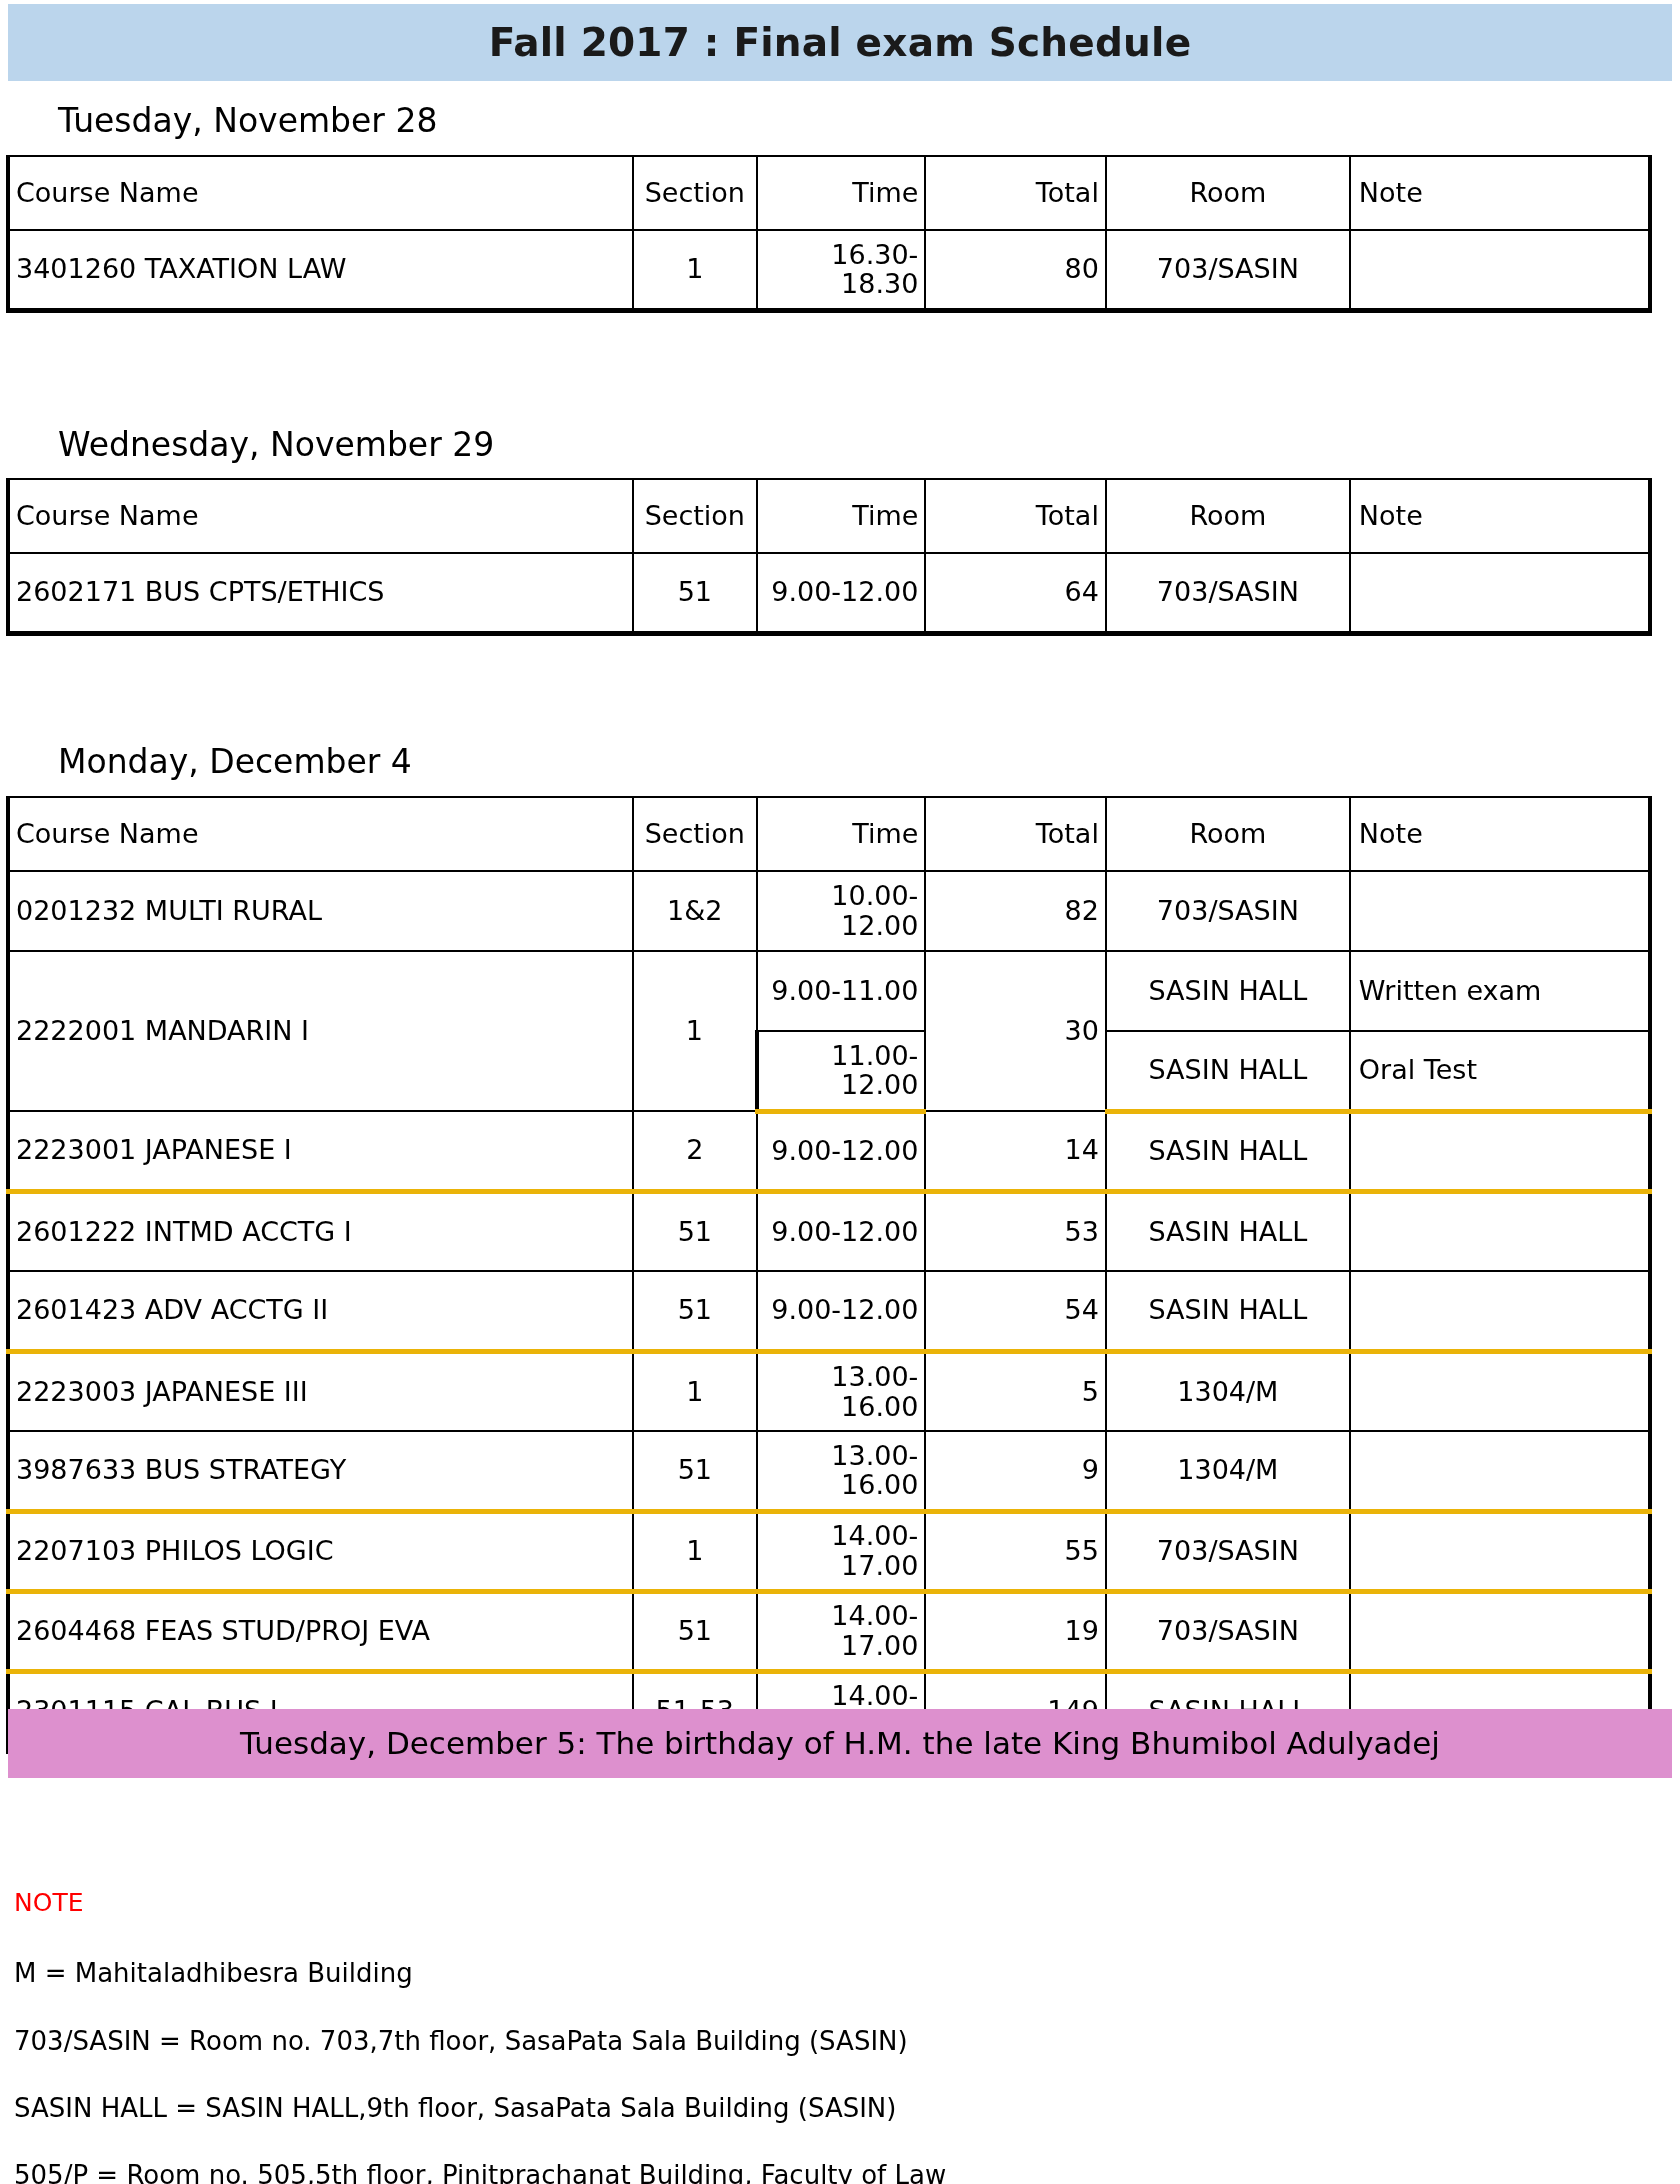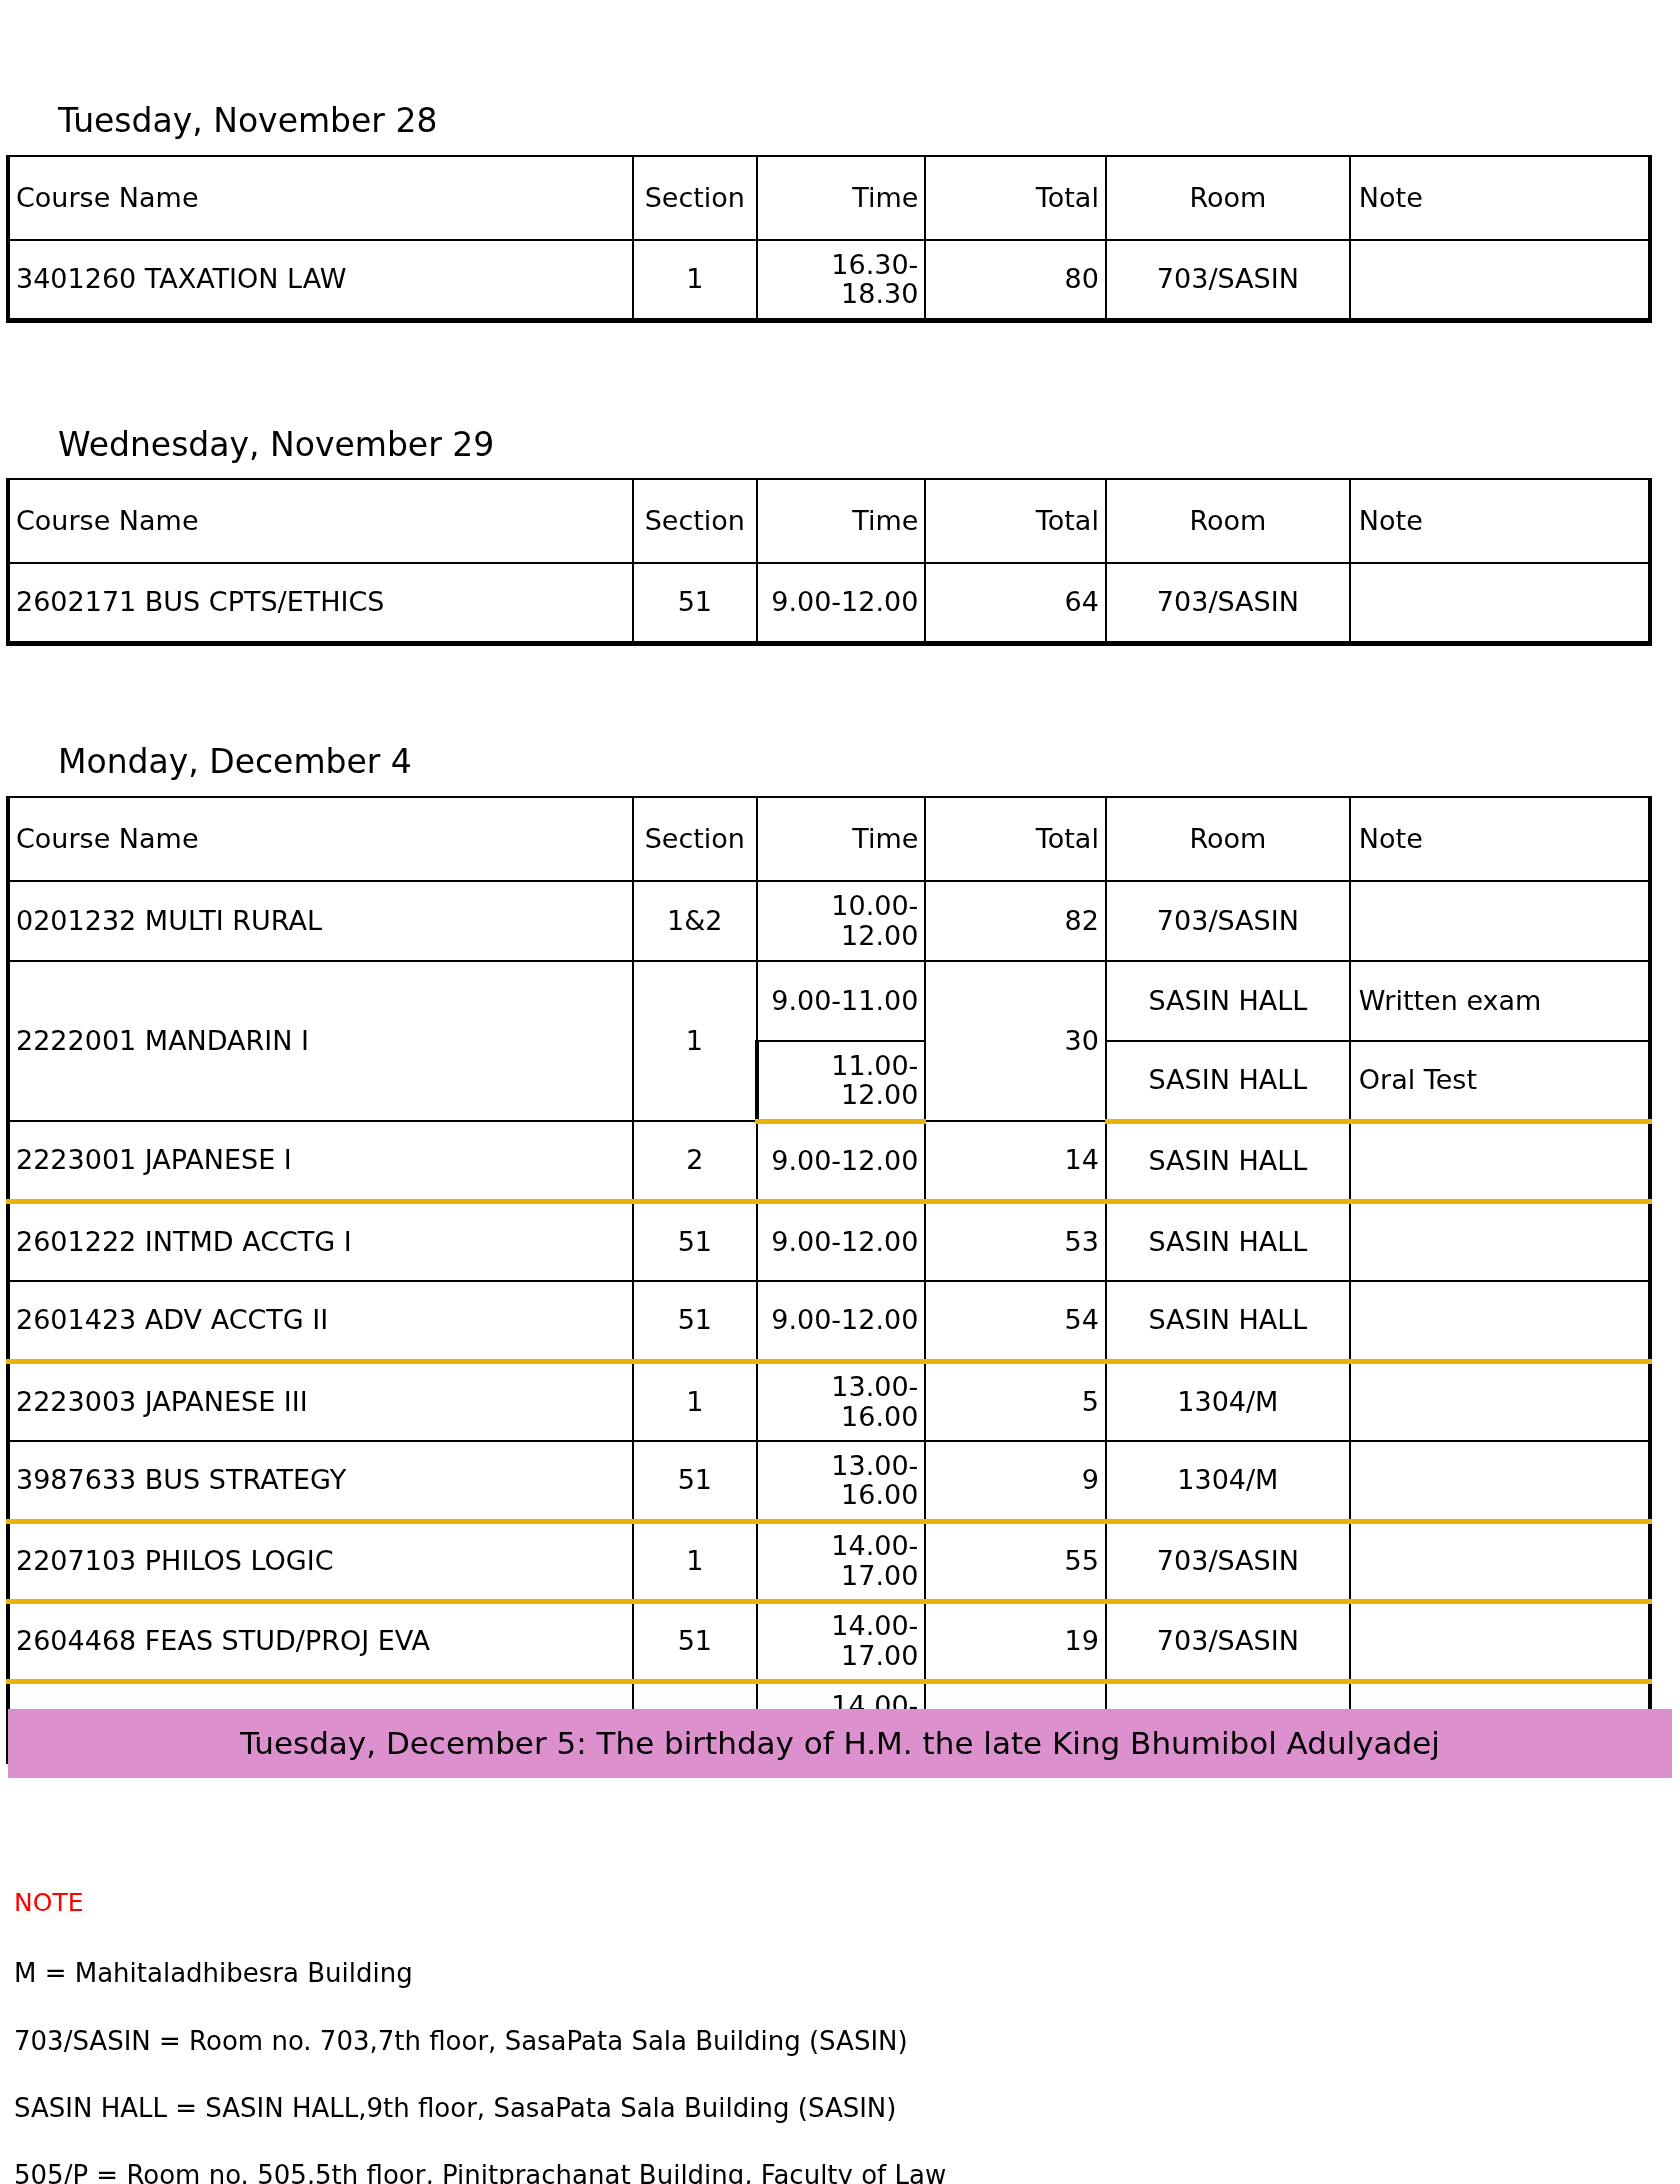--- a/index.html
+++ b/index.html
@@ -78,21 +78,21 @@
     text-align: center;
     font-weight: 400;
   }
   table.sched .c-course  { width: 512px; text-align: left; }
   table.sched .c-section { width: 102px; text-align: center; }
   table.sched .c-time    { width: 138px; text-align: right; }
   table.sched .c-total   { width: 148px; text-align: right; }
   table.sched .c-room    { width: 200px; text-align: center; }
   table.sched .c-note    { width: 246px; text-align: left; padding-left: 8px;}
 
-  table.sched thead th { height: 84px; }
+  table.sched thead th { height: 74px; }
   table.sched tbody td { height: 80px; }
 
   .red { color: #ff0000; }
 
   
   tr.group-end > td { border-bottom: 5px solid #eab308; }
   thead tr > th { border-top: 5px solid #000000; border-bottom: 4px solid #000000;}
   tbody tr:last-child > td { border-bottom: 5px solid #000000; }
   table.sched { border: 0; }
   table.sched td:first-child, table.sched th:first-child { border-left: 4px solid #000000; }
@@ -133,20 +133,23 @@
     color: #000000;
     white-space: nowrap;
     line-height: 1;
   }
 </style>
 </head>
 <body>
 
 <div class="page">
 
+  <div class="title-banner">
+    <div class="title-text">Fall 2017 : Final exam Schedule</div>
+  </div>
 
   <div class="day-heading" style="top:104px;">Tuesday, November 28</div>
 
   <table class="sched" style="top:155px;">
     <thead>
       <tr>
         <th class="c-course">Course Name</th>
         <th class="c-section">Section</th>
         <th class="c-time">Time</th>
         <th class="c-total">Total</th>

